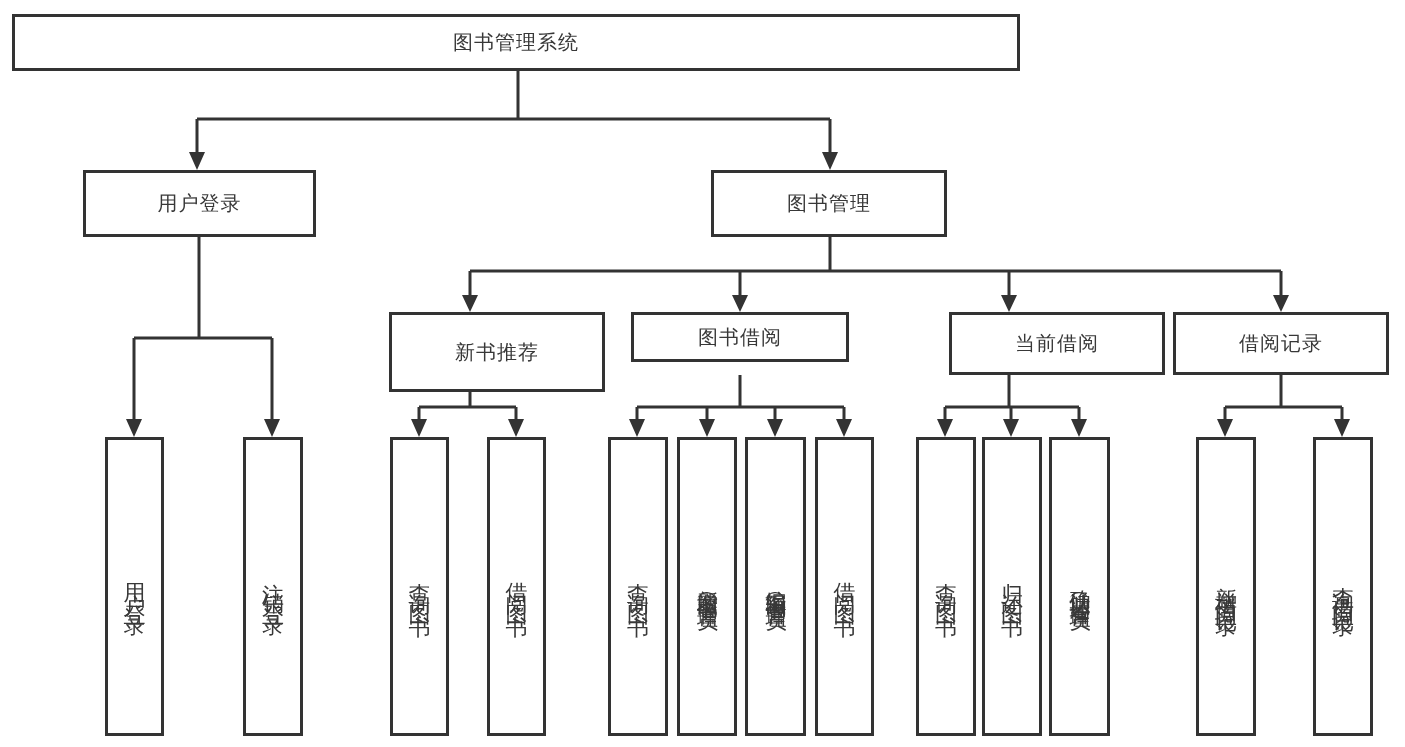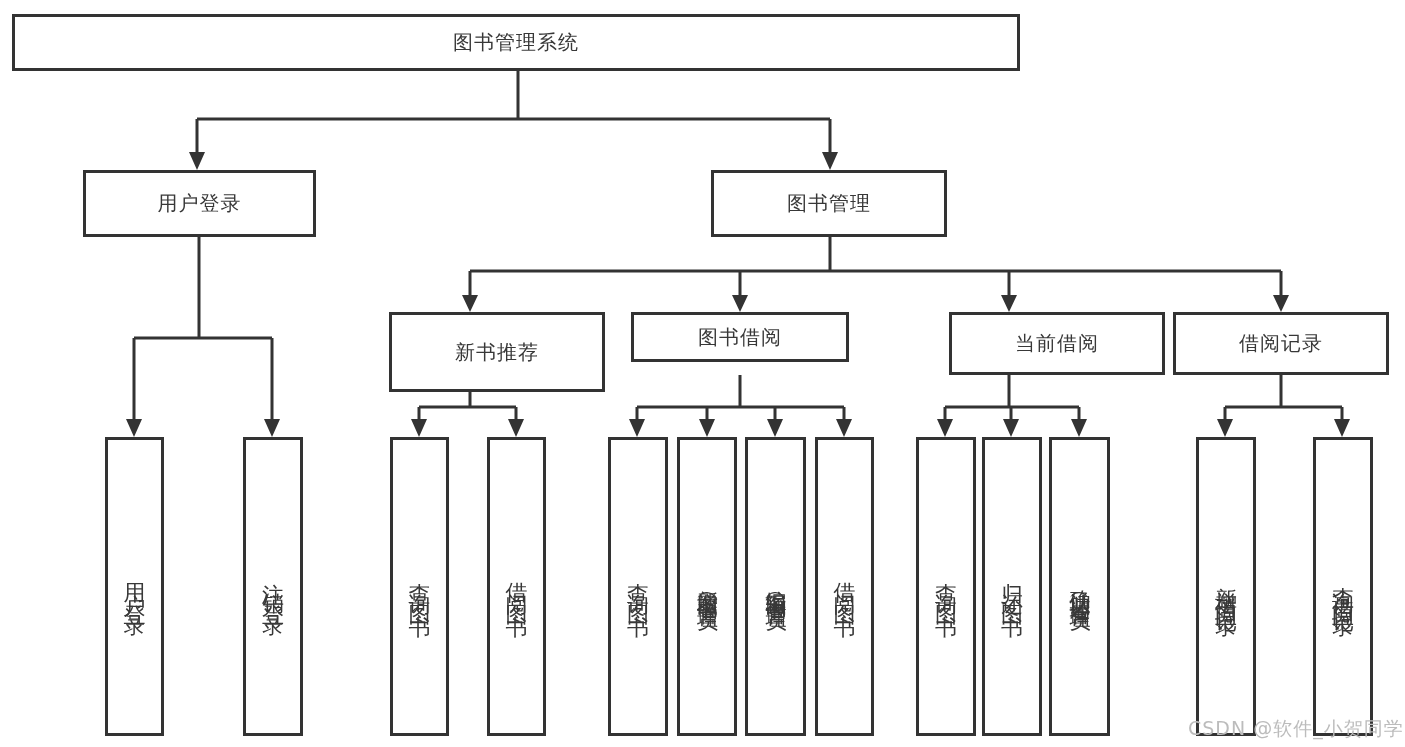--- a/index.html
+++ b/index.html
@@ -142,15 +142,14 @@
     <span class="vlabel v-long">确认归还（管理员）</span>
   </div>
 
   <div class="box" style="left:1196px; top:437px; width:60px; height:299px;">
     <span class="vlabel v-med">新增借阅记录</span>
   </div>
   <div class="box" style="left:1313px; top:437px; width:60px; height:299px;">
     <span class="vlabel v-med">查询借阅记录</span>
   </div>
 
-  <div id="watermark">CSDN @软件_小贺同学</div>
 
 </div>
 
 </body></html>

